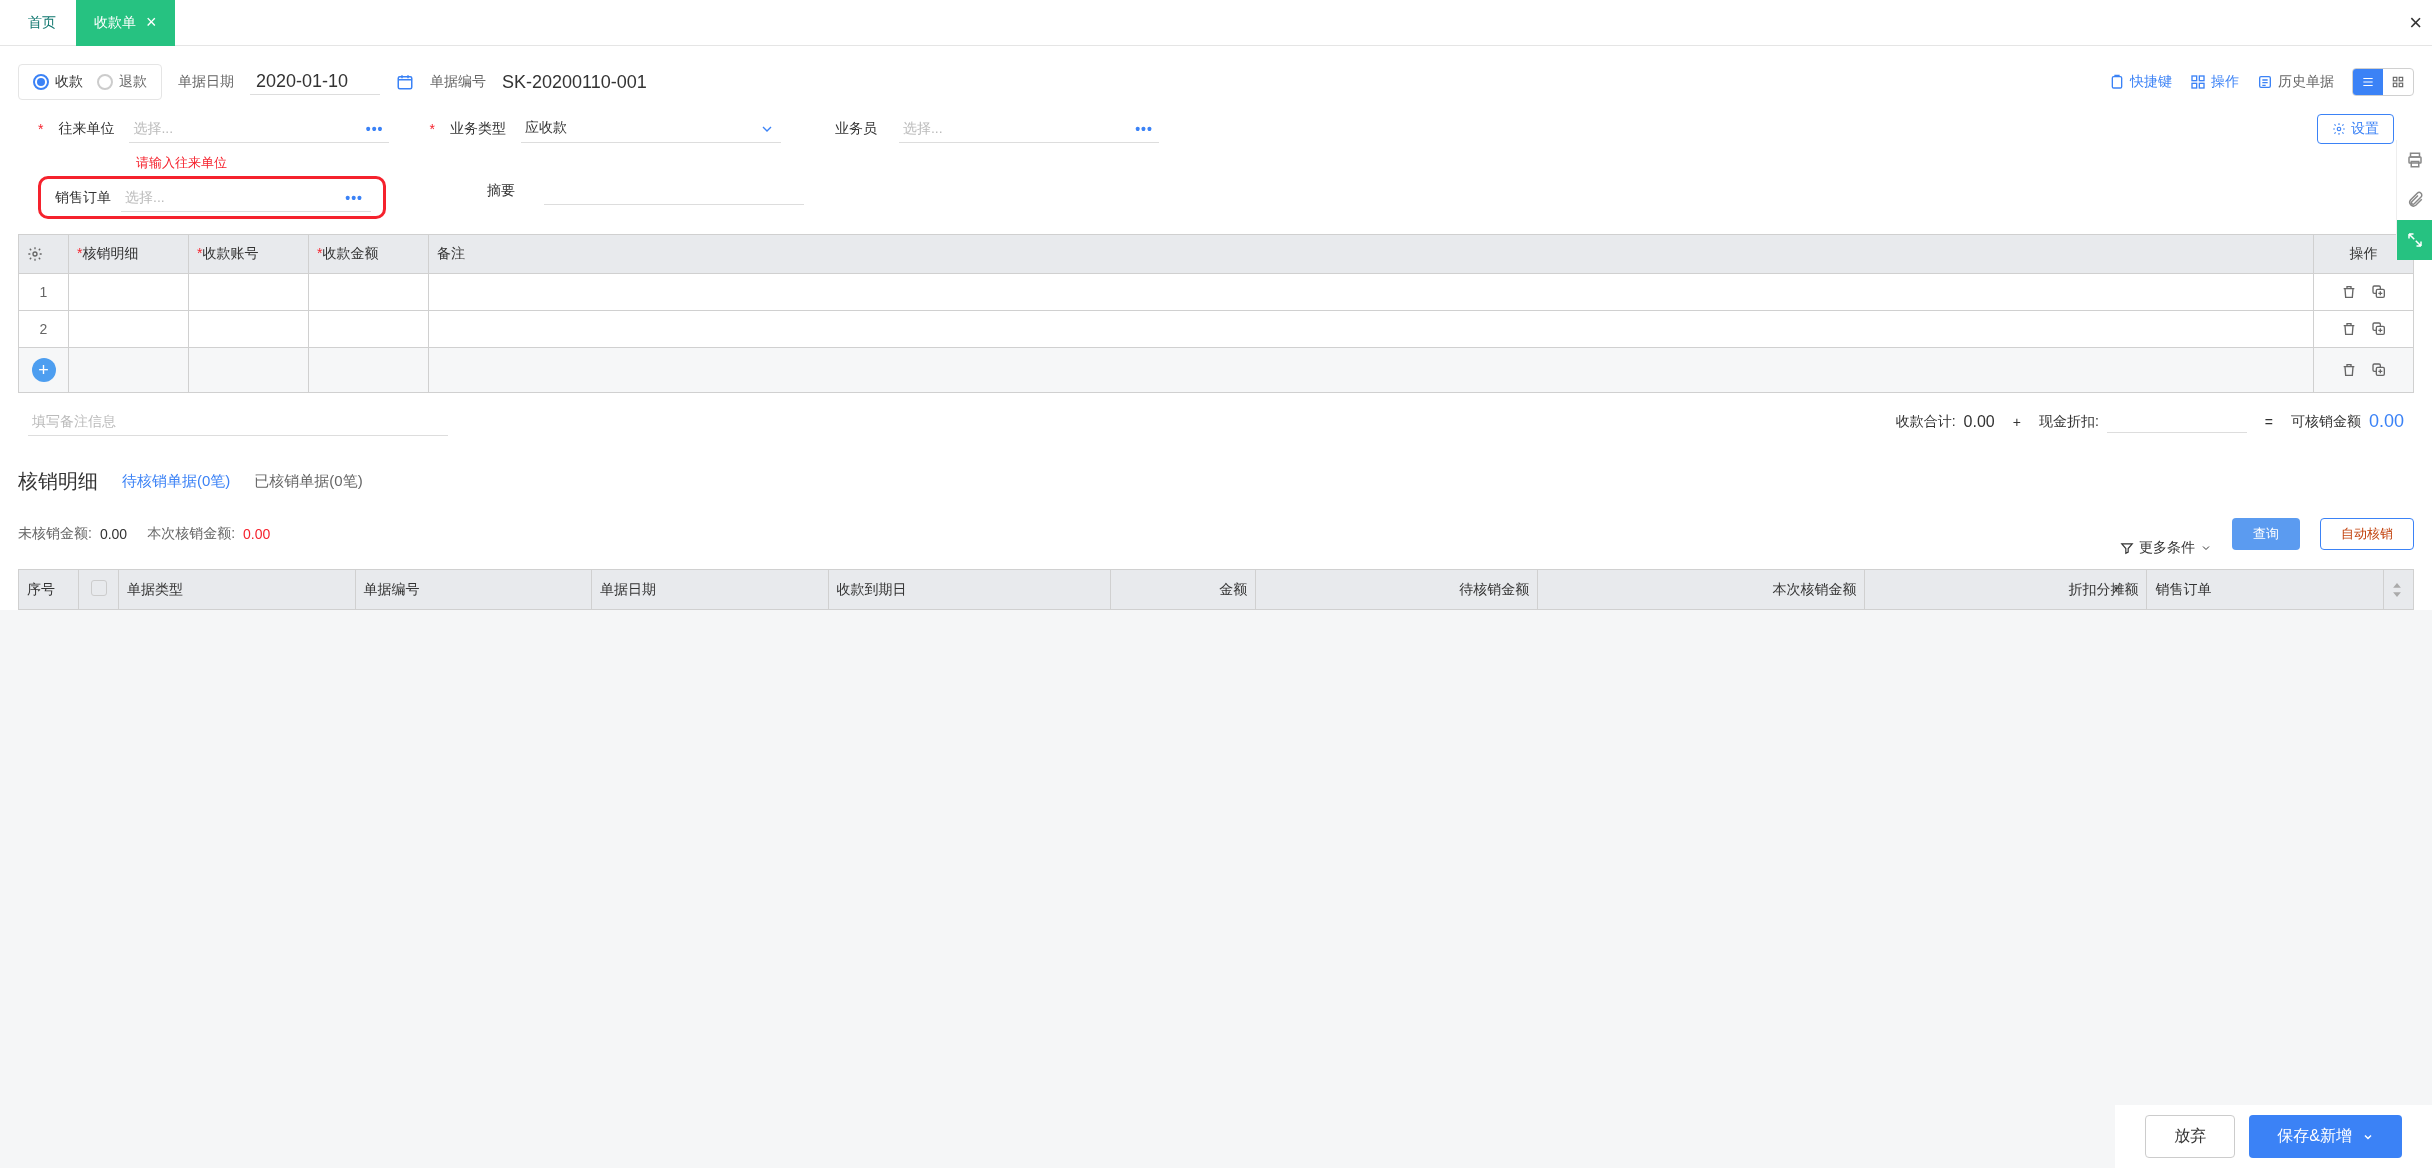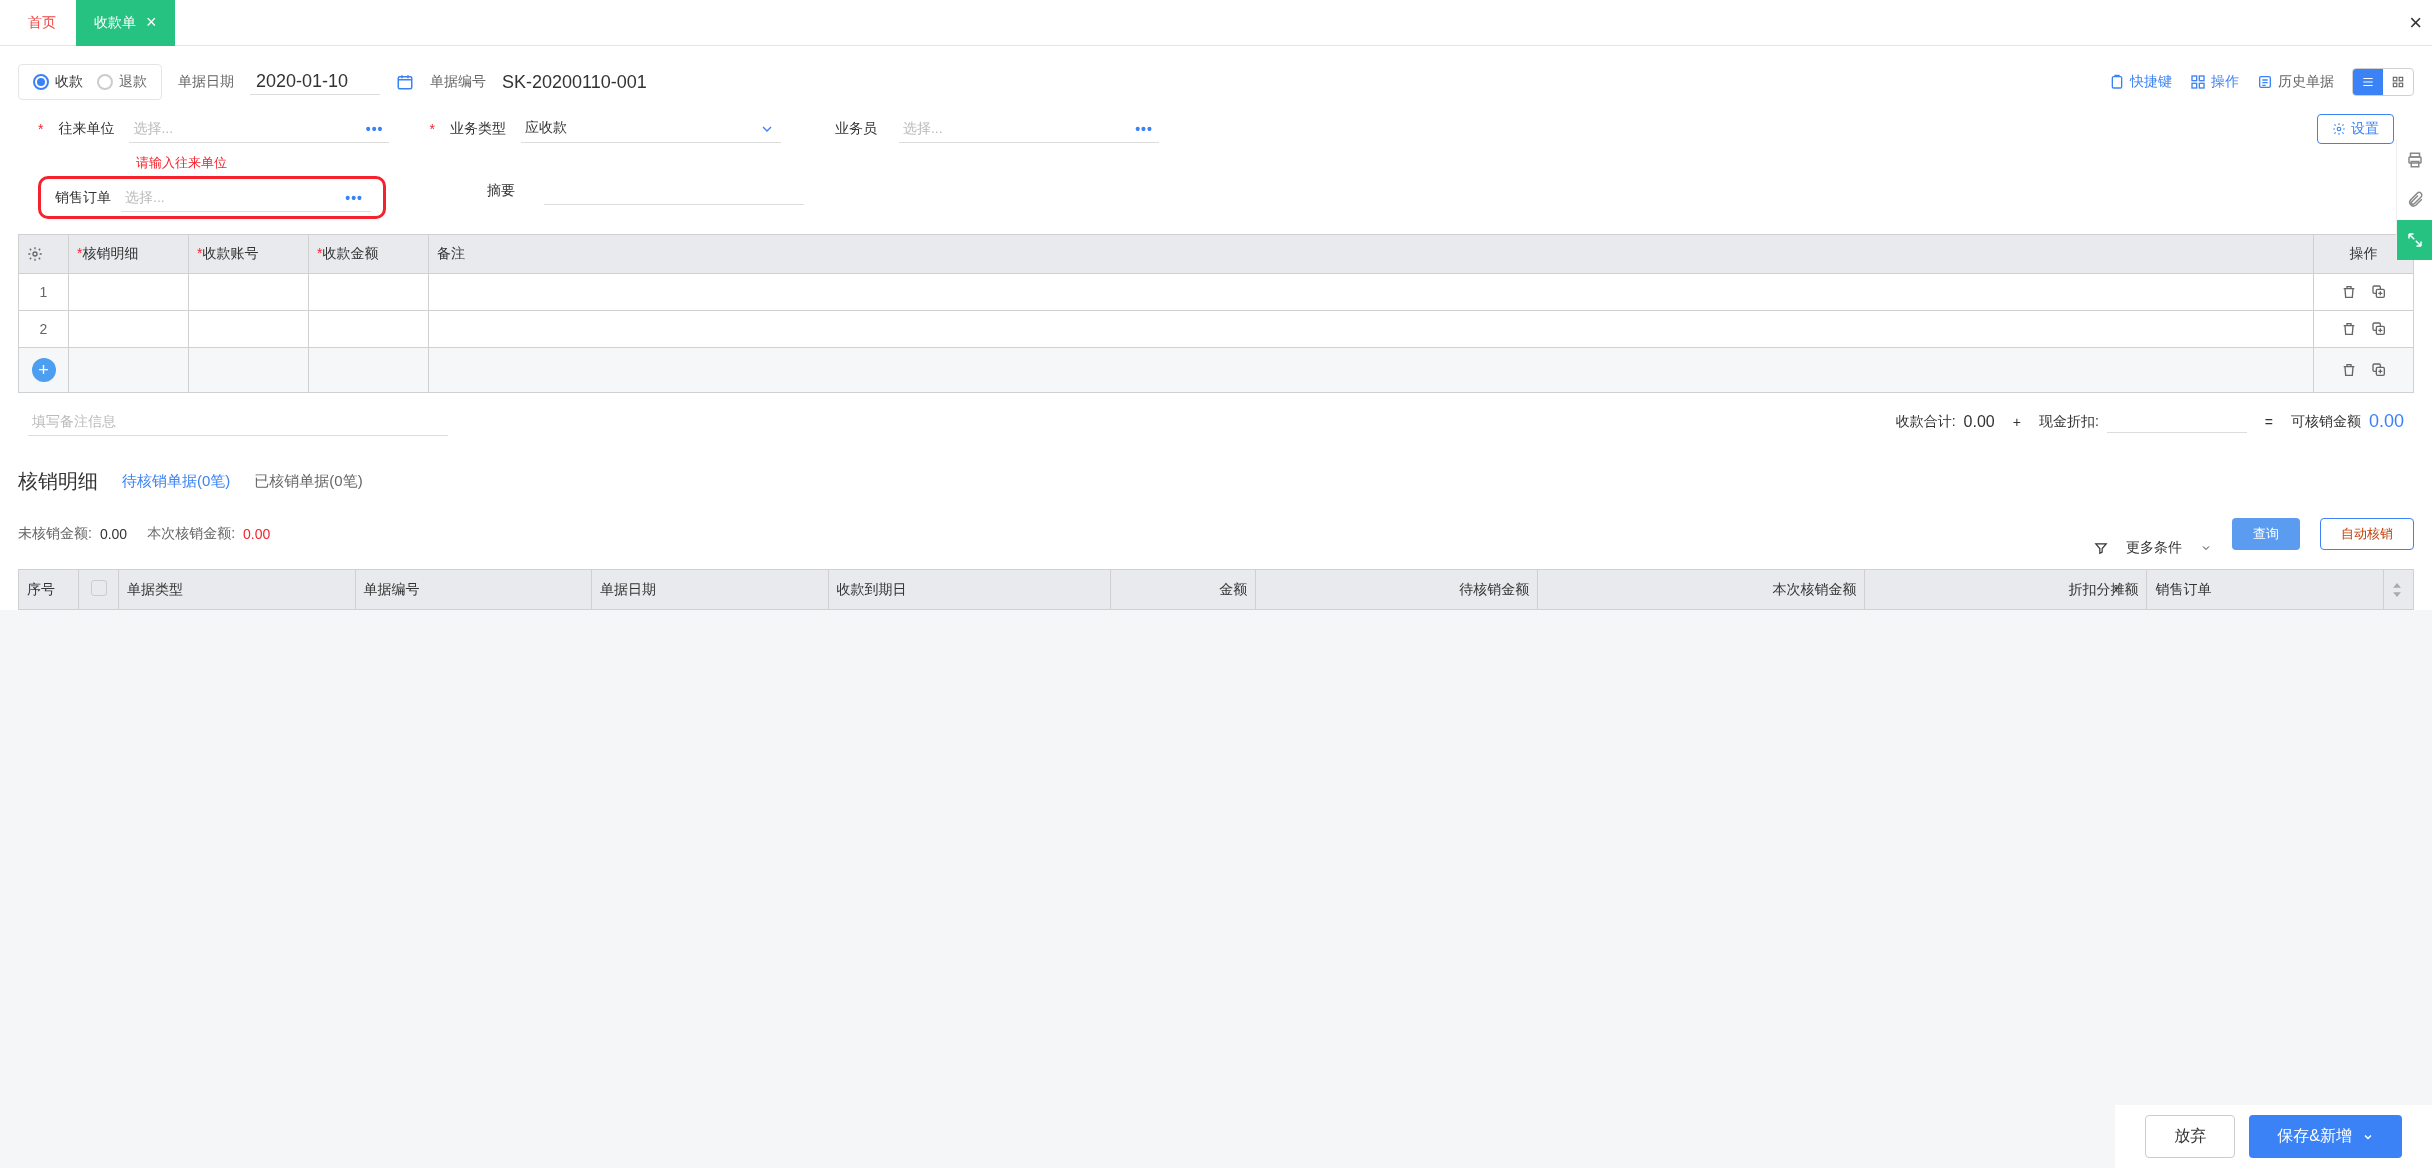--- a/index.html
+++ b/index.html
@@ -1,19 +1,19 @@
 <!DOCTYPE html>
 <html><head>
 <meta charset="utf-8">
 <style>
 * { box-sizing: border-box; margin: 0; padding: 0; }
 body { font-family: "Microsoft YaHei", "PingFang SC", sans-serif; font-size: 14px; color: #333; background: #f5f6f7; }
 .app { width: 100%; background: #fff; }
 .tabs-bar { display: flex; align-items: center; height: 46px; border-bottom: 1px solid #e5e5e5; padding: 0 8px; position: relative; }
-.tab-home { padding: 0 20px; height: 46px; display: flex; align-items: center; cursor: pointer; color: #ef4444; }
+.tab-home { padding: 0 20px; height: 46px; display: flex; align-items: center; cursor: pointer; color: #0f766e; }
 .tab-active { background: #26c281; color: #fff; padding: 0 18px; height: 46px; display: flex; align-items: center; gap: 10px; cursor: pointer; }
 .tab-close { font-size: 18px; cursor: pointer; }
 .app-close { position: absolute; right: 10px; font-size: 22px; cursor: pointer; color: #333; }
 .content { padding: 14px 18px 0 18px; }
 .header-row { display: flex; align-items: center; height: 44px; gap: 16px; }
 .type-toggle { display: flex; align-items: center; gap: 14px; background: #fff; border: 1px solid #e5e5e5; border-radius: 4px; padding: 8px 14px; }
 .radio-item { display: flex; align-items: center; gap: 6px; cursor: pointer; }
 .radio-circle { width: 16px; height: 16px; border-radius: 50%; border: 2px solid #ccc; display: inline-flex; align-items: center; justify-content: center; }
 .radio-circle.checked { border-color: #3b82f6; }
 .radio-circle.checked::after { content: ""; width: 8px; height: 8px; border-radius: 50%; background: #3b82f6; }
@@ -60,21 +60,21 @@
 .sum-amt { font-size: 16px; color: #333; }
 .sum-blue { color: #3b82f6; font-size: 18px; }
 .divider-line { border-bottom: 1px solid #ddd; width: 140px; height: 22px; }
 .section-title { font-size: 20px; color: #333; padding: 18px 0 10px 0; display: flex; align-items: center; gap: 24px; }
 .sec-tab { font-size: 15px; color: #666; cursor: pointer; }
 .sec-tab.active { color: #3b82f6; }
 .filter-row { display: flex; align-items: center; gap: 20px; padding: 6px 0 12px 0; }
 .btn { border-radius: 4px; padding: 6px 20px; cursor: pointer; font-size: 13px; border: 1px solid transparent; }
 .btn-primary-light { background: #5b9bf0; color: #fff; }
 .btn-outline-blue { background: #fff; color: #c2410c; border-color: #3b82f6; }
-.more-cond { display: flex; align-items: center; gap: 18px; color: #333; cursor: pointer; margin-top: 28px; }
+.more-cond { display: flex; align-items: center; gap: 5px; color: #333; cursor: pointer; margin-top: 28px; }
 .detail-table { width: 100%; border: 1px solid #d0d0d0; border-collapse: collapse; }
 .detail-table th { background: #e8eaed; border: 1px solid #d0d0d0; padding: 10px 8px; font-weight: normal; text-align: left; }
 .detail-table th.col-seq { width: 60px; }
 .detail-table th.col-chk { width: 40px; text-align: center; }
 .detail-table th.col-sort { width: 30px; }
 .checkbox { width: 16px; height: 16px; border: 1px solid #ccc; border-radius: 3px; display: inline-block; cursor: pointer; }
 .footer-bar { position: fixed; bottom: 0; right: 0; display: flex; gap: 14px; padding: 10px 30px; background: #fff; }
 .btn-large { padding: 10px 28px; font-size: 16px; border-radius: 4px; cursor: pointer; }
 .btn-cancel { background: #fff; border: 1px solid #ccc; color: #333; }
 .btn-save { background: #3b82f6; color: #fff; border: none; display: flex; align-items: center; gap: 10px; }

